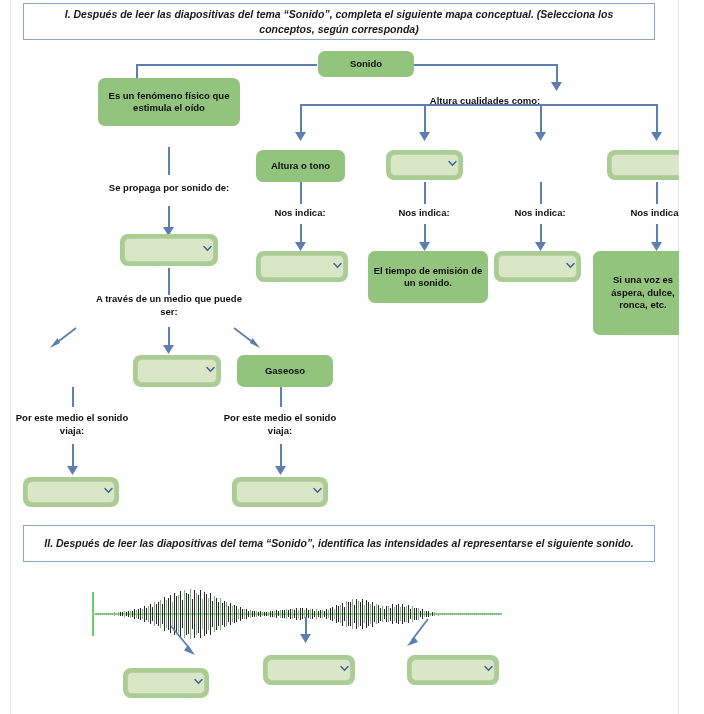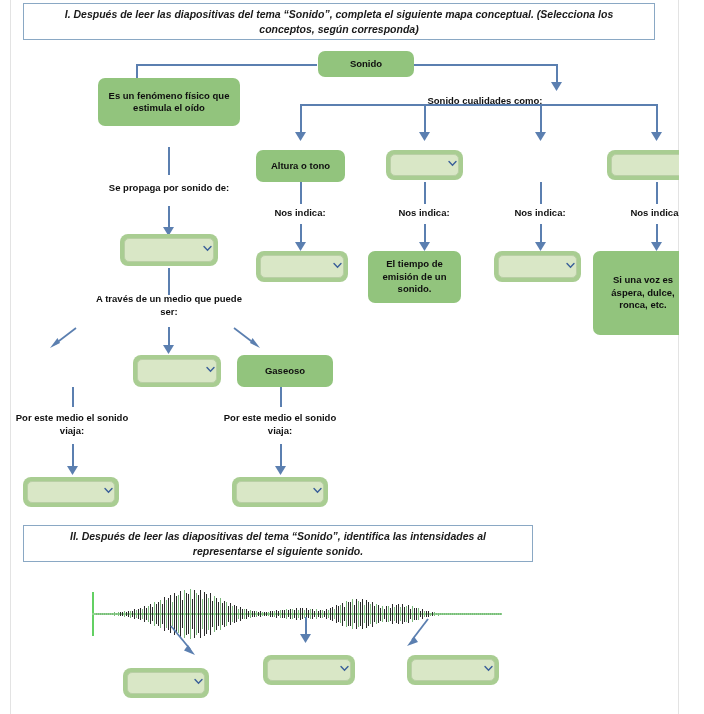--- a/index.html
+++ b/index.html
@@ -261,21 +261,21 @@
   <div class="dd" style="left:232px;top:477px;width:96px;height:30px;">
     <div class="field"></div>
     <span class="chev">
       <svg width="9" height="7" viewBox="0 0 9 7">
           <path d="M1 1.5 L4.5 5.2 L8 1.5" stroke="#3a5f99" stroke-width="1.4" fill="none" stroke-linecap="round"></path>
         </svg>
     </span>
   </div>
 
   <div class="cap" style="left:395px;top:95px;width:180px;text-align:center;">
-    <span>Sonido cualidades como:</span>
+    <span>Altura cualidades como:</span>
   </div>
 
   <div class="gbox" style="left:256px;top:150px;width:89px;height:32px;">
     <span>Altura o tono</span>
   </div>
 
   <div class="dd" style="left:386px;top:150px;width:77px;height:30px;">
     <div class="field"></div>
     <span class="chev">
       <svg width="9" height="7" viewBox="0 0 9 7">
@@ -309,38 +309,38 @@
 
   <div class="dd" style="left:256px;top:251px;width:92px;height:31px;">
     <div class="field"></div>
     <span class="chev">
       <svg width="9" height="7" viewBox="0 0 9 7">
           <path d="M1 1.5 L4.5 5.2 L8 1.5" stroke="#3a5f99" stroke-width="1.4" fill="none" stroke-linecap="round"></path>
         </svg>
     </span>
   </div>
 
-  <div class="gbox" style="left:368px;top:251px;width:93px;height:52px;">
+  <div class="gbox" style="left:368px;top:251px;width:120px;height:52px;">
     <span>El tiempo de emisión de un sonido.</span>
   </div>
 
   <div class="dd" style="left:494px;top:251px;width:87px;height:31px;">
     <div class="field"></div>
     <span class="chev">
       <svg width="9" height="7" viewBox="0 0 9 7">
           <path d="M1 1.5 L4.5 5.2 L8 1.5" stroke="#3a5f99" stroke-width="1.4" fill="none" stroke-linecap="round"></path>
         </svg>
     </span>
   </div>
 
   <div class="gbox" style="left:593px;top:251px;width:100px;height:84px;">
     <span>Si una voz es áspera, dulce, ronca, etc.</span>
   </div>
 
-  <div class="banner" style="left:23px;top:525px;width:510px;height:37px;">
+  <div class="banner" style="left:23px;top:525px;width:632px;height:37px;">
     <span>II. Después de leer las diapositivas del tema “Sonido”, identifica las intensidades al representarse el siguiente sonido.</span>
   </div>
 
   <div id="wave-wrap" style="left:88px;top:592px;width:420px;height:48px;">
     <div id="wave-marker" style="left:4px;top:0px;height:44px;"></div>
     <div id="wave-baseline" style="left:4px;top:21px;width:410px;"></div>
     <div id="wave-bars">
         <div class="wbar lt" style="left:8.0px;top:20.6px;width:1.25px;height:2.8px;"></div>
         <div class="wbar lt" style="left:10.0px;top:20.6px;width:1.25px;height:2.8px;"></div>
         <div class="wbar lt" style="left:12.0px;top:20.6px;width:1.25px;height:2.8px;"></div>

